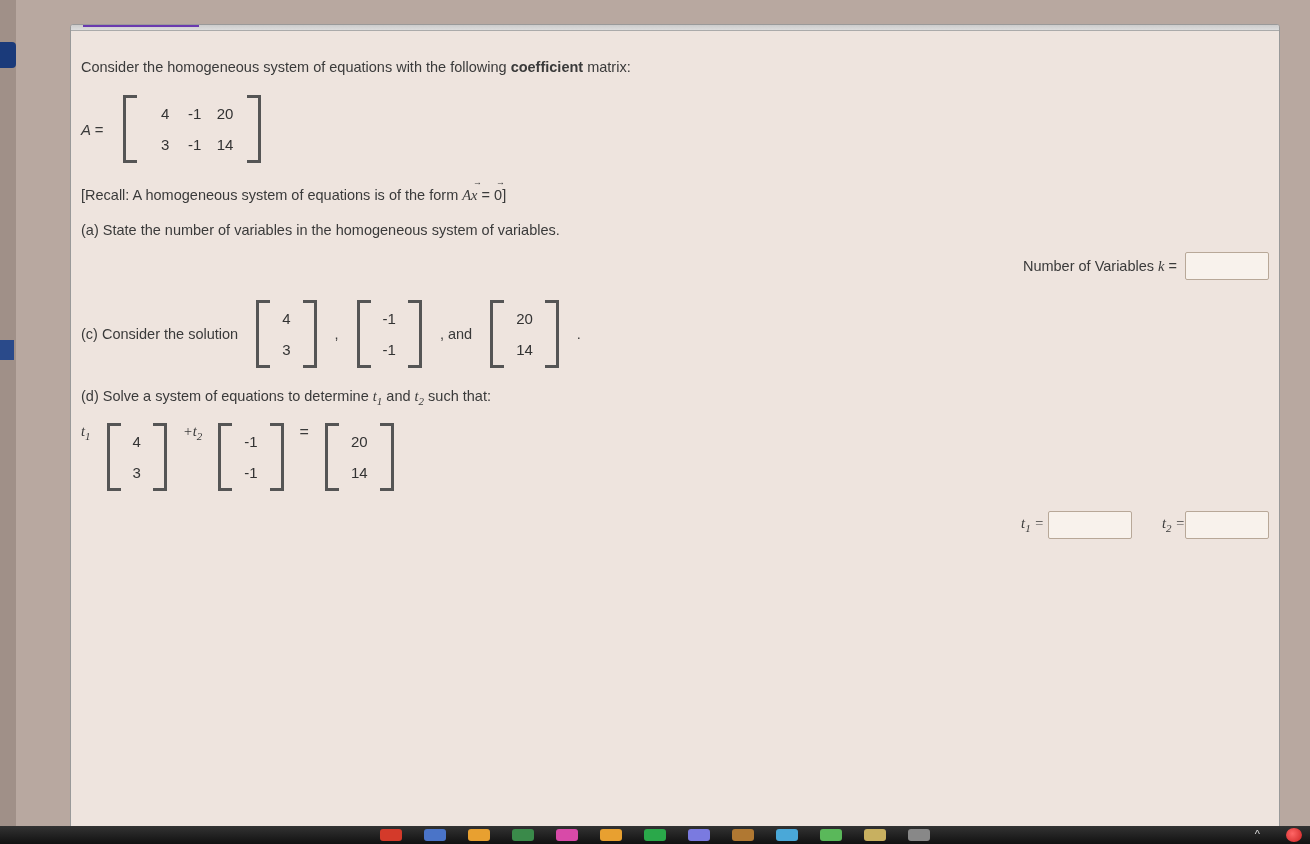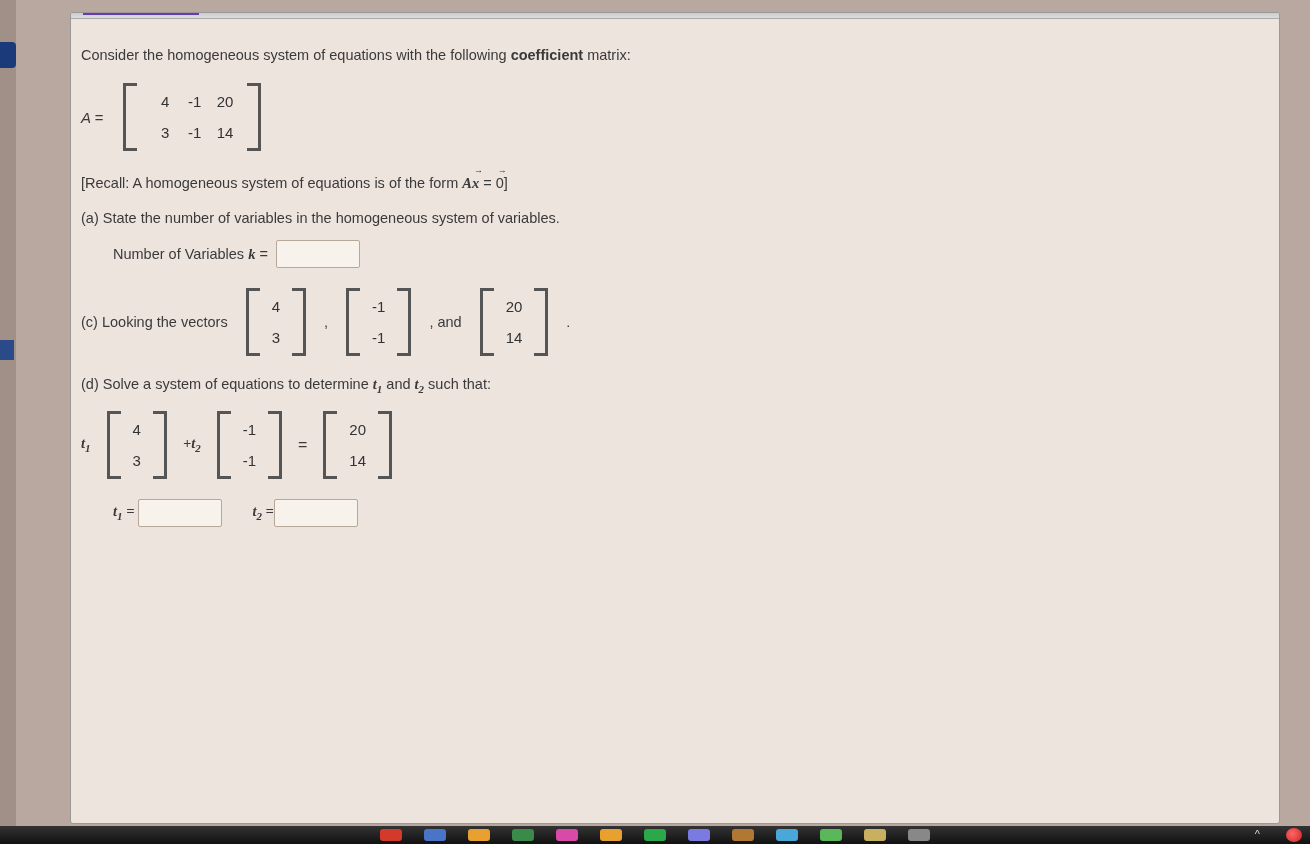--- a/index.html
+++ b/index.html
@@ -25,21 +25,21 @@
     border-radius: 0 4px 4px 0;
   }
   .blue-block-2 {
     position: absolute;
     left: 0; top: 340px;
     width: 14px; height: 20px;
     background: #2a4a8a;
   }
   .panel {
     position: absolute;
-    left: 70px; top: 12px;
+    left: 70px; top: 24px;
     width: 1210px;
     height: 812px;
     background: #eee4de;
     border: 1px solid #999;
     border-radius: 3px;
     padding: 34px 10px 10px 10px;
     font-size: 14.5px;
     color: #3a3a3a;
     overflow: hidden;
   }
@@ -88,20 +88,21 @@
   .mat-row { display: flex; gap: 14px; }
   .mat-row span { display: inline-block; min-width: 18px; text-align: right; }
   .vec .mat-body { gap: 14px; padding: 10px 12px; }
   .recall { margin-bottom: 18px; }
   .part { margin-bottom: 20px; }
   .answer-line {
     margin: 14px 0 18px 32px;
     display: flex;
     align-items: center;
     gap: 8px;
+    justify-content: flex-end;
   }
   .answer-line .label { font-size: 14.5px; }
   .text-input {
     width: 84px;
     height: 28px;
     border: 1px solid #b8a898;
     background: #f8f2ec;
     border-radius: 2px;
     padding: 2px 6px;
     font-size: 14px;
@@ -114,36 +115,35 @@
   }
   .select-input {
     width: 200px;
     height: 28px;
     border: 1px solid #b0a090;
     background: #f4eee8;
     border-radius: 2px;
     font-size: 14px;
     padding: 2px 6px;
   }
-  .math-i { font-style: italic; font-family: 'Times New Roman', serif; font-weight: bold; }
+  .math-i { font-style: italic; font-family: 'Times New Roman', serif; }
   .sub { font-size: 11px; vertical-align: sub; }
   .vec-over {
     position: relative;
     display: inline-block;
   }
   .vec-over::after {
     content: "→";
     position: absolute;
     top: -10px; left: 2px;
     font-size: 9px;
     letter-spacing: -1px;
   }
   .eq-row {
     display: flex;
-    align-items: center;
     gap: 16px;
     margin: 16px 0 20px 0;
   }
   .eq-sym { font-size: 16px; }
   .taskbar {
     position: absolute;
     left: 0; bottom: 0;
     width: 100%; height: 18px;
     background: linear-gradient(to bottom, #333, #111);
     display: flex;
@@ -212,21 +212,21 @@
     <div>(a) State the number of variables in the homogeneous system of variables.</div>
     <div class="answer-line">
       <span class="label">Number of Variables <span class="math-i">k</span> =</span>
       <input class="text-input" type="text" style="">
     </div>
   </div>
 
 
   <div class="part">
     <div class="vectors-row">
-      <span>(c) Looking the vectors</span>
+      <span>(c) Consider the solution</span>
       <span class="matrix vec">
         <span class="bracket left"></span>
         <span class="mat-body">
             <span>4</span>
             <span>3</span>
           </span>
         <span class="bracket right"></span>
       </span>
       <span>,</span>
       <span class="matrix vec">

